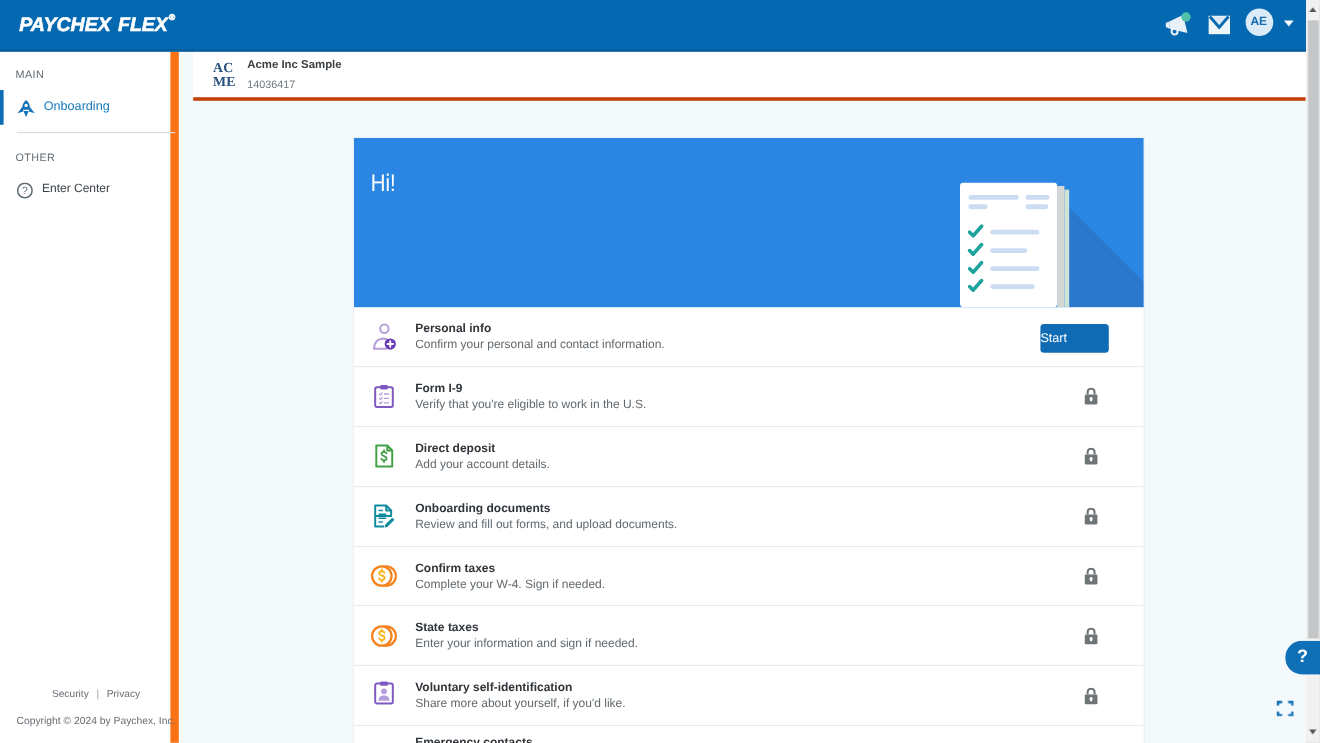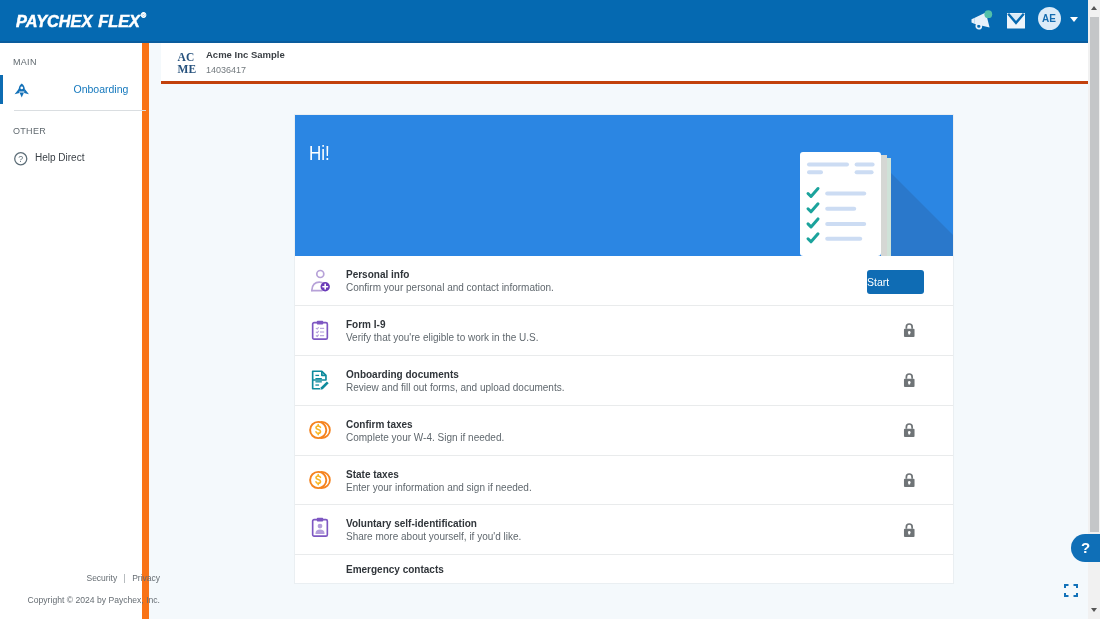--- a/index.html
+++ b/index.html
@@ -11,29 +11,29 @@
 #avatar { position:absolute; left:1037.5px; top:7px; width:23px; height:23px; border-radius:50%; background:#dcebf8; color:#156cb0; font-size:10px; font-weight:bold; display:flex; align-items:center; justify-content:center; }
 #caret { position:absolute; left:1069.5px; top:16.5px; width:0; height:0; border-left:4.2px solid transparent; border-right:4.2px solid transparent; border-top:5px solid #fff; }
 #megaphone { position:absolute; left:969px; top:8px; }
 #envelope { position:absolute; left:1006.5px; top:13px; }
 #sidebar { position:absolute; left:0; top:43px; width:149px; height:576px; background:#fff; border-right:7px solid #f97316; z-index:4; }
 .navlabel { position:absolute; left:13px; font-size:9px; color:#60696f; letter-spacing:0.3px; }
 .nav-active-bar { position:absolute; left:0; top:32px; width:3px; height:29px; background:#0d6cb2; }
 .navitem { position:absolute; left:0; width:160px; height:29px; display:flex; align-items:center; }
 .navitem svg { margin-left:14px; }
 .navitem span { margin-left:7px; font-size:10.5px; }
-#nav-onboarding { top:31.5px;gap:37px; }
+#nav-onboarding { top:31.5px; }
 #nav-onboarding svg { margin-top:3px; }
 #nav-onboarding span { color:#1478bd; }
 #nav-help { top:100px; }
 #nav-help svg { margin-top:3px; }
 #nav-help span { font-size:10px; margin-left:7.5px; }
 #nav-help span { color:#3b4147; }
 .navdivider { position:absolute; left:14px; top:67px; width:132px; height:1px; background:#dadee1; }
-.sidefoot { position:absolute; left:0; width:160px; text-align:right; color:#666d73; }
+.sidefoot { position:absolute; left:0; width:160px; text-align:center; color:#666d73; }
 #foot1 { top:530px; font-size:8.5px; }
 #foot1 .pipe { color:#9aa1a6; padding:0 4px; }
 #foot2 { top:551.5px; font-size:8.6px; }
 #header { position:absolute; left:161px; top:43px; width:927px; height:41px; background:#fff; border-bottom:3px solid #c2410c; z-index:3; }
 #acmelogo { position:absolute; left:16.5px; top:7.5px; font-family:"Liberation Serif",serif; font-weight:bold; font-size:11.5px; line-height:12.5px; color:#27527d; letter-spacing:0.2px; }
 #hname { position:absolute; left:45px; top:6px; font-size:9.5px; font-weight:bold; color:#3a3f44; line-height:11px; }
 #hnum { position:absolute; left:45px; top:22px; font-size:9px; color:#72797e; line-height:11px; }
 #content { position:absolute; left:161px; top:84px; width:927px; height:535px; background:#f4f9fc; }
 #card { position:absolute; left:134px; top:31px; width:658px; background:#fff; box-shadow:0 0 0 1px rgba(0,0,0,0.04); }
 #banner { position:relative; width:658px; height:141px; background:#2b86e3; overflow:hidden; }
@@ -87,21 +87,21 @@
     </svg>
     <span>Onboarding</span>
   </div>
   <div class="navdivider"></div>
   <div class="navlabel" style="top:82.5px">OTHER</div>
   <div class="navitem" id="nav-help">
     <svg width="13.5" height="13.5" viewBox="0 0 17 17">
       <circle cx="8.5" cy="8.5" r="7.6" fill="none" stroke="#5c6d77" stroke-width="1.6"></circle>
       <text x="8.5" y="12.5" text-anchor="middle" font-size="11" fill="#5c6d77" font-family="Liberation Sans">?</text>
     </svg>
-    <span>Help Direct</span>
+    <span>Enter Center</span>
   </div>
   <div class="sidefoot" id="foot1">Security <span class="pipe">|</span> Privacy</div>
   <div class="sidefoot" id="foot2">Copyright © 2024 by Paychex, Inc.</div>
 </div>
 
 <div id="header">
   <div id="acmelogo">AC<br>ME</div>
   <div id="hname">Acme Inc Sample</div>
   <div id="hnum">14036417</div>
 </div>
@@ -159,20 +159,37 @@
       <div class="rtitle">Form I-9</div>
       <div class="rsub">Verify that you're eligible to work in the U.S.</div>
       <svg class="lock" width="12.5" height="14.5" viewBox="0 0 13 15">
           <path d="M3.5 6 L3.5 4 C3.5 2.3 4.8 1 6.5 1 C8.2 1 9.5 2.3 9.5 4 L9.5 6" fill="none" stroke="#6f7477" stroke-width="1.8"></path>
           <rect x="1" y="6" width="11" height="8.5" rx="1" fill="#6f7477"></rect>
           <path d="M6.5 8.2 a1.3 1.3 0 0 1 1.3 1.3 l-0.5 2.3 l-1.6 0 l-0.5 -2.3 a1.3 1.3 0 0 1 1.3 -1.3" fill="#fff"></path>
         </svg>
     </div>
     <div class="row">
       <svg class="rowicon" viewBox="0 0 24 24">
+        <path d="M5 2.5 L15 2.5 L19.5 7 L19.5 21.5 L5 21.5 Z" fill="none" stroke="#43a047" stroke-width="1.8" stroke-linejoin="round"></path>
+        <path d="M15 2.5 L15 7 L19.5 7" fill="none" stroke="#43a047" stroke-width="1.8" stroke-linejoin="round"></path>
+        <g stroke="#43a047" stroke-width="1.6" fill="none" stroke-linecap="round">
+          <path d="M14.3 9.6 C14 8.7 13.1 8.2 12 8.2 C10.7 8.2 9.7 9 9.7 10 C9.7 12.6 14.4 11.5 14.4 14.1 C14.4 15.2 13.3 16 12 16 C10.8 16 9.8 15.4 9.6 14.4"></path>
+          <path d="M12 6.6 L12 8.2 M12 16 L12 17.6"></path>
+        </g>
+      </svg>
+      <div class="rtitle">Direct deposit</div>
+      <div class="rsub">Add your account details.</div>
+      <svg class="lock" width="12.5" height="14.5" viewBox="0 0 13 15">
+          <path d="M3.5 6 L3.5 4 C3.5 2.3 4.8 1 6.5 1 C8.2 1 9.5 2.3 9.5 4 L9.5 6" fill="none" stroke="#6f7477" stroke-width="1.8"></path>
+          <rect x="1" y="6" width="11" height="8.5" rx="1" fill="#6f7477"></rect>
+          <path d="M6.5 8.2 a1.3 1.3 0 0 1 1.3 1.3 l-0.5 2.3 l-1.6 0 l-0.5 -2.3 a1.3 1.3 0 0 1 1.3 -1.3" fill="#fff"></path>
+        </svg>
+    </div>
+    <div class="row">
+      <svg class="rowicon" viewBox="0 0 24 24">
         <path d="M4 2.5 L14 2.5 L18.5 7 L18.5 12 L4 12 Z M4 12 L4 21.5 L12 21.5" fill="none" stroke="#0f8b9d" stroke-width="1.8" stroke-linejoin="round"></path>
         <path d="M14 2.5 L14 7 L18.5 7" fill="none" stroke="#0f8b9d" stroke-width="1.8" stroke-linejoin="round"></path>
         <g stroke="#0f8b9d" stroke-width="1.4">
             <path d="M7 7 L11 7"></path>
             <path d="M7 10.5 L14 10.5"></path>
             <path d="M7 14 L14 14"></path>
             <path d="M7 17.5 L11 17.5"></path>
           </g>
         <path d="M13 20 L19.5 13.5 L21.5 15.5 L15 22 L12.5 22.5 Z" fill="#0f8b9d"></path>
       </svg>

